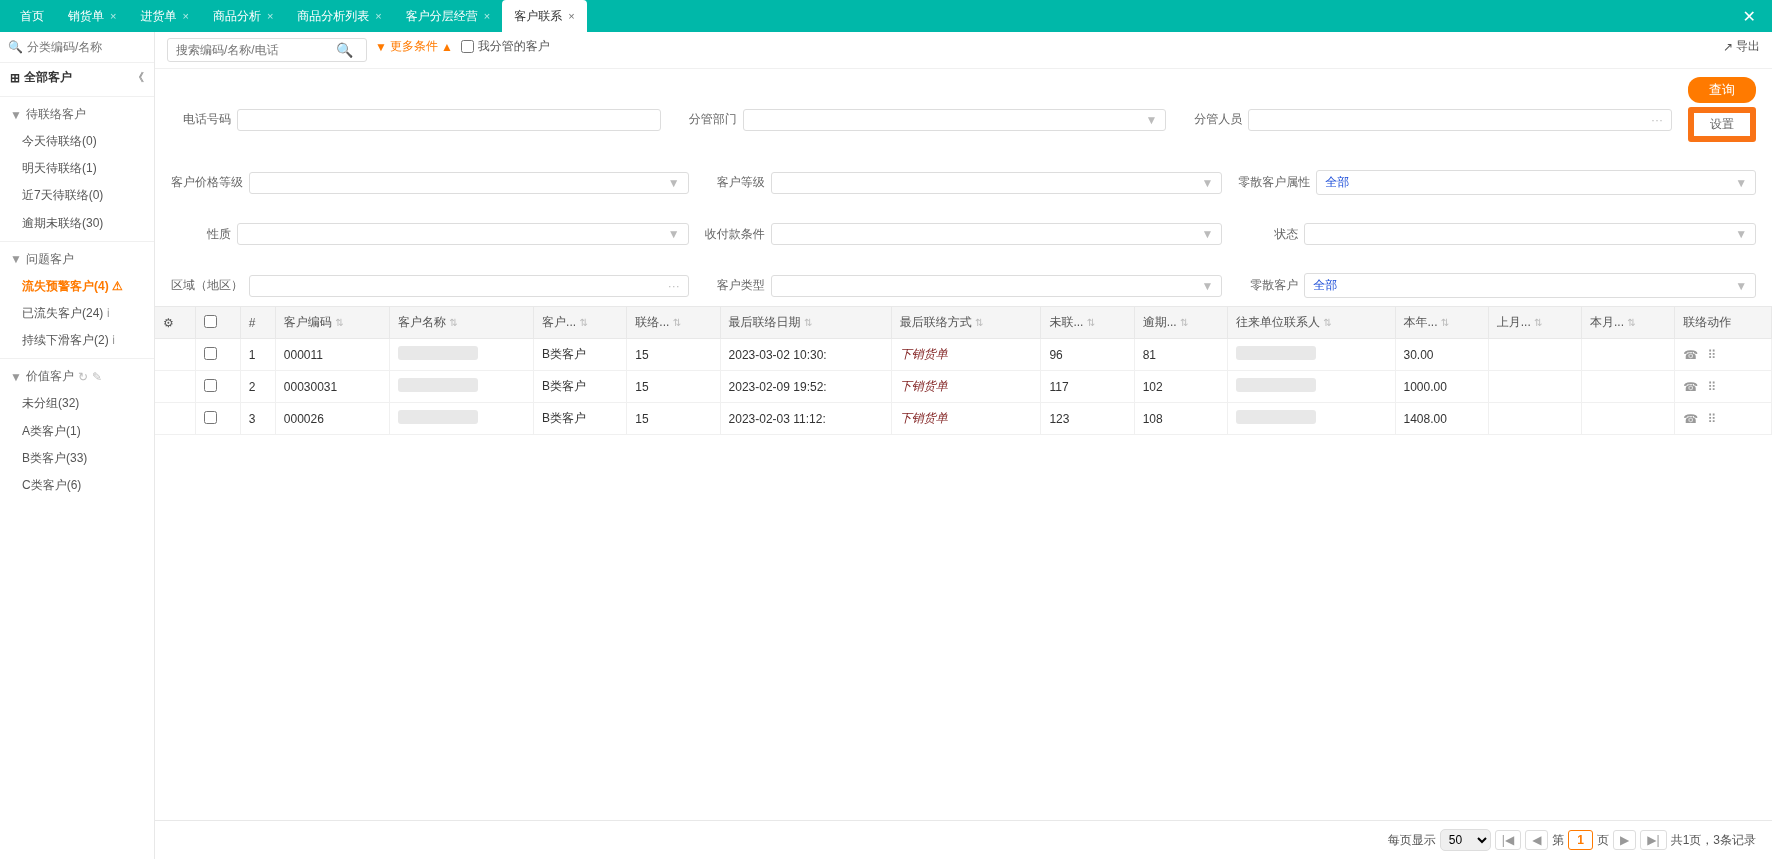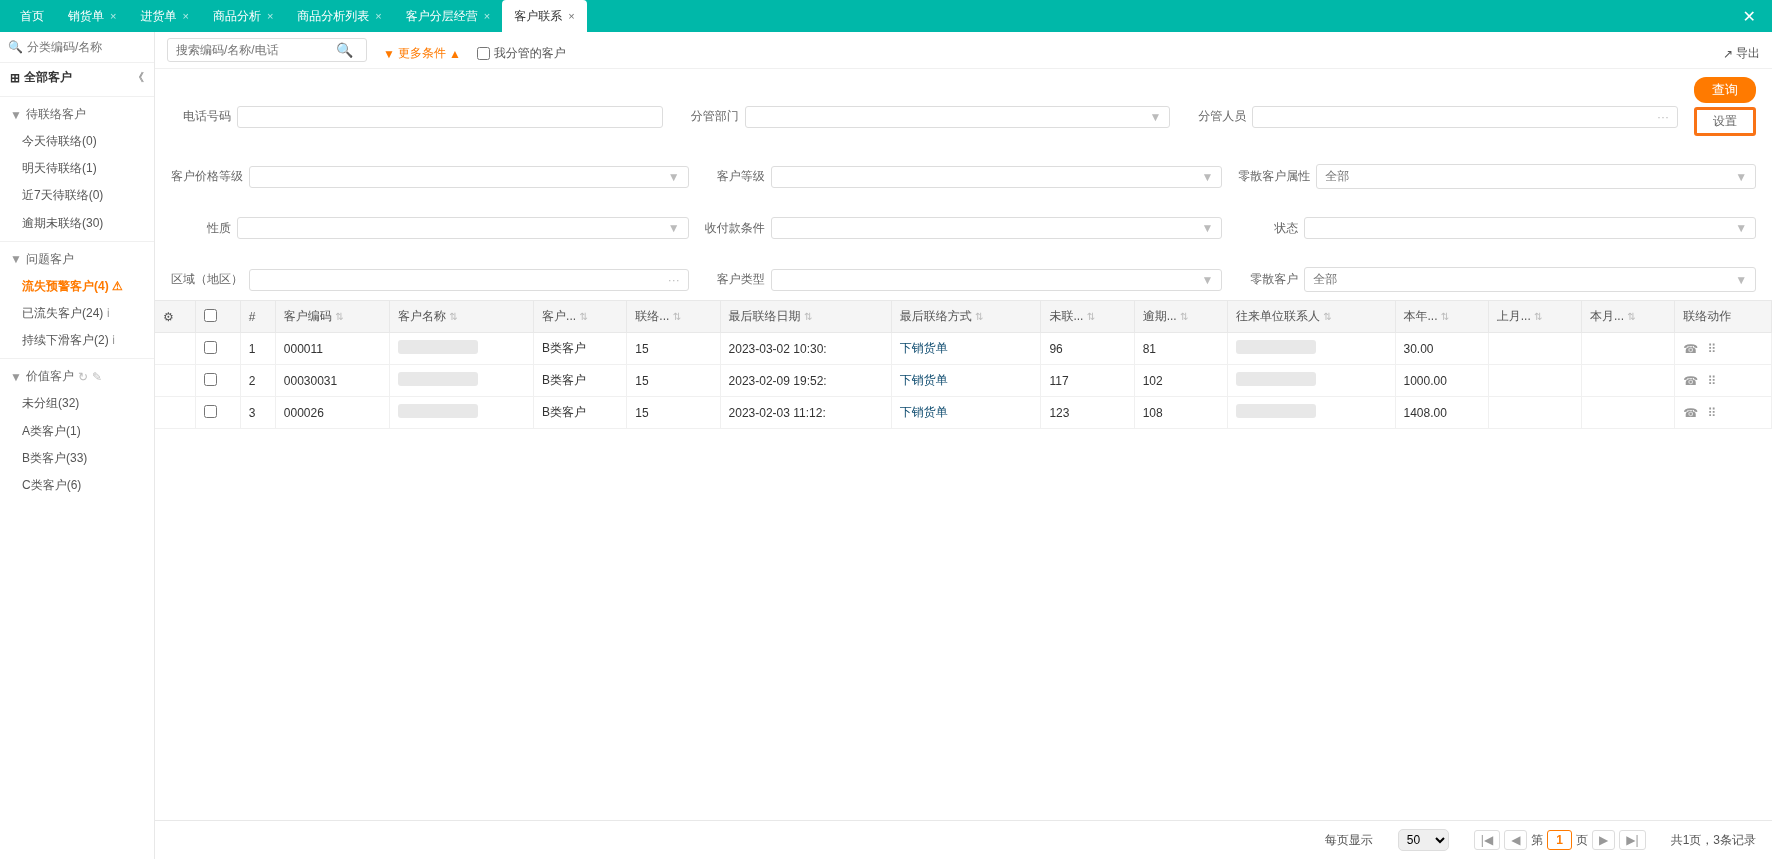--- a/index.html
+++ b/index.html
@@ -139,25 +139,25 @@
     .content-area {
       flex: 1;
       display: flex;
       flex-direction: column;
       overflow: hidden;
     }
 
     
     .search-bar {
       display: flex;
-      align-items: flex-end;
+      align-items: flex-start;
       padding: 6px 12px;
       background: #fff;
       border-bottom: 1px solid #f0f0f0;
-      gap: 16px;
+      gap: 8px;
     }
     .search-input-wrap {
       display: flex;
       align-items: center;
       border: 1px solid #ddd;
       border-radius: 3px;
       padding: 3px 8px;
       width: 200px;
     }
     .search-input-wrap input {
@@ -237,42 +237,42 @@
       border: 1px solid #ddd;
       border-radius: 3px;
       padding: 3px 8px;
       font-size: 12px;
       color: #999;
       display: flex;
       align-items: center;
       justify-content: space-between;
       cursor: pointer;
     }
-    .filter-select-text { color: #737373; }
+    .filter-select-text { color: #1d4ed8; }
     .filter-select-arrow { color: #bbb; }
     .filter-dots { color: #bbb; cursor: pointer; }
     .filter-actions {
       display: flex;
       flex-direction: column;
       gap: 4px;
       margin-left: auto;
     }
     .btn-query {
       background: #ff7a00;
       color: #fff;
       border: none;
       border-radius: 12px;
       padding: 4px 16px;
       cursor: pointer;
       font-size: 13px;
     }
     .btn-settings {
       background: #fff;
       color: #666;
-      border: 3px solid #f97316;
+      border: 6px solid #f97316;
       border-radius: 3px;
       padding: 3px 16px;
       cursor: pointer;
       font-size: 12px;
       text-align: center;
     }
 
     
     .table-container {
       flex: 1;
@@ -297,39 +297,39 @@
     }
     thead th .sort-icon { color: #bbb; font-size: 10px; }
     tbody tr { border-bottom: 1px solid #f0f0f0; }
     tbody td {
       padding: 7px 8px;
       color: #333;
       font-size: 12px;
       border-right: 1px solid #f0f0f0;
       white-space: nowrap;
     }
-    .td-link { color: #0c4a6e; cursor: pointer; text-decoration: none; }
+    .td-link { color: #7f1d1d; cursor: pointer; text-decoration: none; font-style: italic; }
     .td-blurred {
       background: #e8e8e8;
       border-radius: 3px;
       color: transparent;
       display: inline-block;
       width: 80px;
       height: 14px;
     }
 
     
     .pagination {
       display: flex;
       align-items: center;
       justify-content: flex-end;
       padding: 8px 16px;
       background: #fff;
       border-top: 1px solid #e8e8e8;
-      gap: 25px;
+      gap: 4px;
       font-size: 12px;
       color: #555;
     }
     .pagination-select {
       border: 1px solid #ddd;
       border-radius: 5px;
       padding: 2px 4px;
       font-size: 12px;
     }
     .page-nav {

